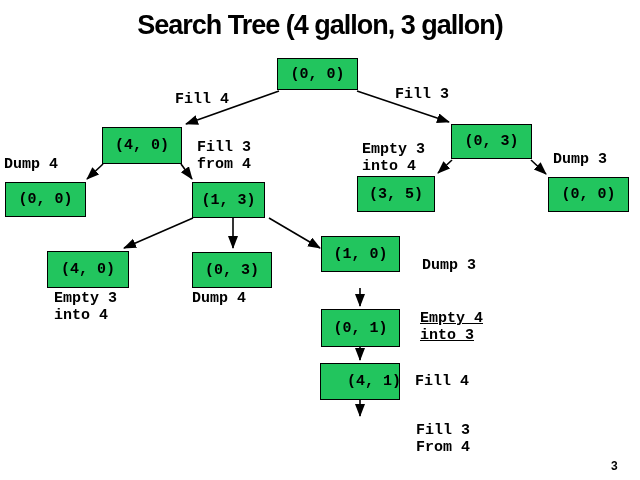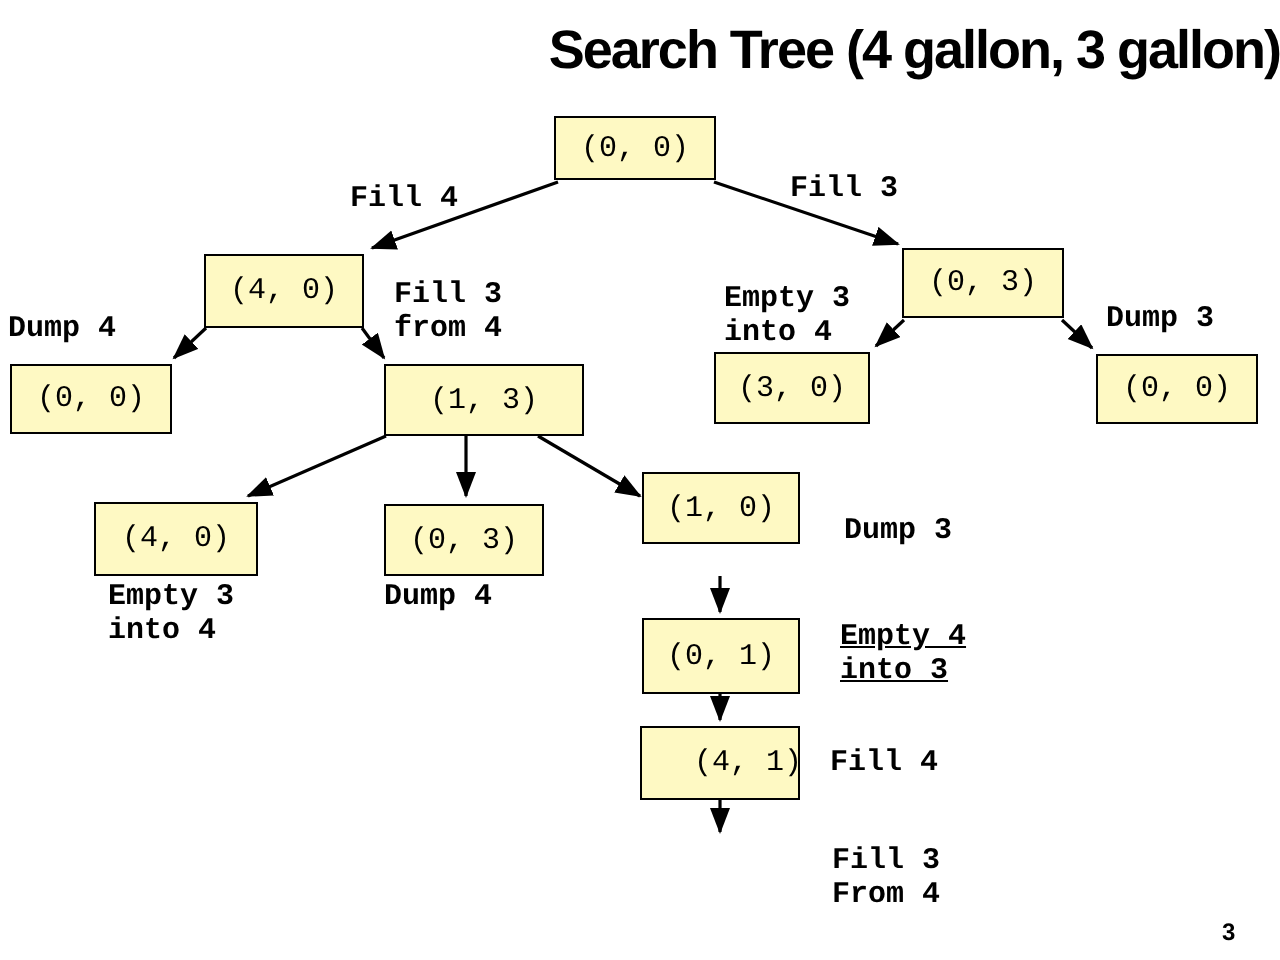--- a/index.html
+++ b/index.html
@@ -11,41 +11,41 @@
     overflow: hidden;
     font-family: "Liberation Mono", "DejaVu Sans Mono", monospace;
     color: #000;
   }
   .title {
     position: absolute;
     top: 10px;
     left: 0;
     width: 640px;
     margin: 0;
-    text-align: right;
+    text-align: center;
     font-family: "Liberation Sans", "DejaVu Sans", sans-serif;
     font-weight: bold;
     font-size: 27px;
     letter-spacing: -1px;
     color: #000;
   }
   svg.edges {
     position: absolute;
     left: 0; top: 0;
     width: 640px; height: 480px;
   }
   .node {
     position: absolute;
     box-sizing: border-box;
     border: 1.5px solid #000;
-    background: #fef9c3;
+    background: #22c55e;
     display: flex;
     align-items: center;
     justify-content: center;
-    font-weight: normal;
+    font-weight: bold;
     font-size: 15px;
     line-height: 15px;
     white-space: nowrap;
   }
   .elabel {
     position: absolute;
     font-weight: bold;
     font-size: 15px;
     line-height: 17px;
     white-space: pre-line;
@@ -84,23 +84,23 @@
       <line x1="269" y1="218" x2="320" y2="248" marker-end="url(#ah)"></line>
       <line x1="360" y1="288" x2="360" y2="306" marker-end="url(#ah)"></line>
       <line x1="360" y1="347" x2="360" y2="360" marker-end="url(#ah)"></line>
       <line x1="360" y1="400" x2="360" y2="416" marker-end="url(#ah)"></line>
     </g>
   </svg>
 
   <div class="node" style="left:277px; top:58px;  width:81px; height:32px;">(0, 0)</div>
   <div class="node" style="left:102px; top:127px; width:80px; height:37px;">(4, 0)</div>
   <div class="node" style="left:5px;   top:182px; width:81px; height:35px;">(0, 0)</div>
-  <div class="node" style="left:192px; top:182px; width:100px; height:36px;">(1, 3)</div>
+  <div class="node" style="left:192px; top:182px; width:73px; height:36px;">(1, 3)</div>
   <div class="node" style="left:451px; top:124px; width:81px; height:35px;">(0, 3)</div>
-  <div class="node" style="left:357px; top:176px; width:78px; height:36px;">(3, 0)</div>
+  <div class="node" style="left:357px; top:176px; width:78px; height:36px;">(3, 5)</div>
   <div class="node" style="left:548px; top:177px; width:81px; height:35px;">(0, 0)</div>
   <div class="node" style="left:47px;  top:251px; width:82px; height:37px;">(4, 0)</div>
   <div class="node" style="left:192px; top:252px; width:80px; height:36px;">(0, 3)</div>
   <div class="node" style="left:321px; top:236px; width:79px; height:36px;">(1, 0)</div>
   <div class="node" style="left:321px; top:309px; width:79px; height:38px;">(0, 1)</div>
   <div class="node" style="left:320px; top:363px; width:80px; height:37px;padding-left:28px;">(4, 1)</div>
 
   <div class="elabel" style="left:175px; top:91px;">Fill 4</div>
   <div class="elabel" style="left:395px; top:86px;">Fill 3</div>
   <div class="elabel" style="left:4px;   top:156px;">Dump 4</div>

